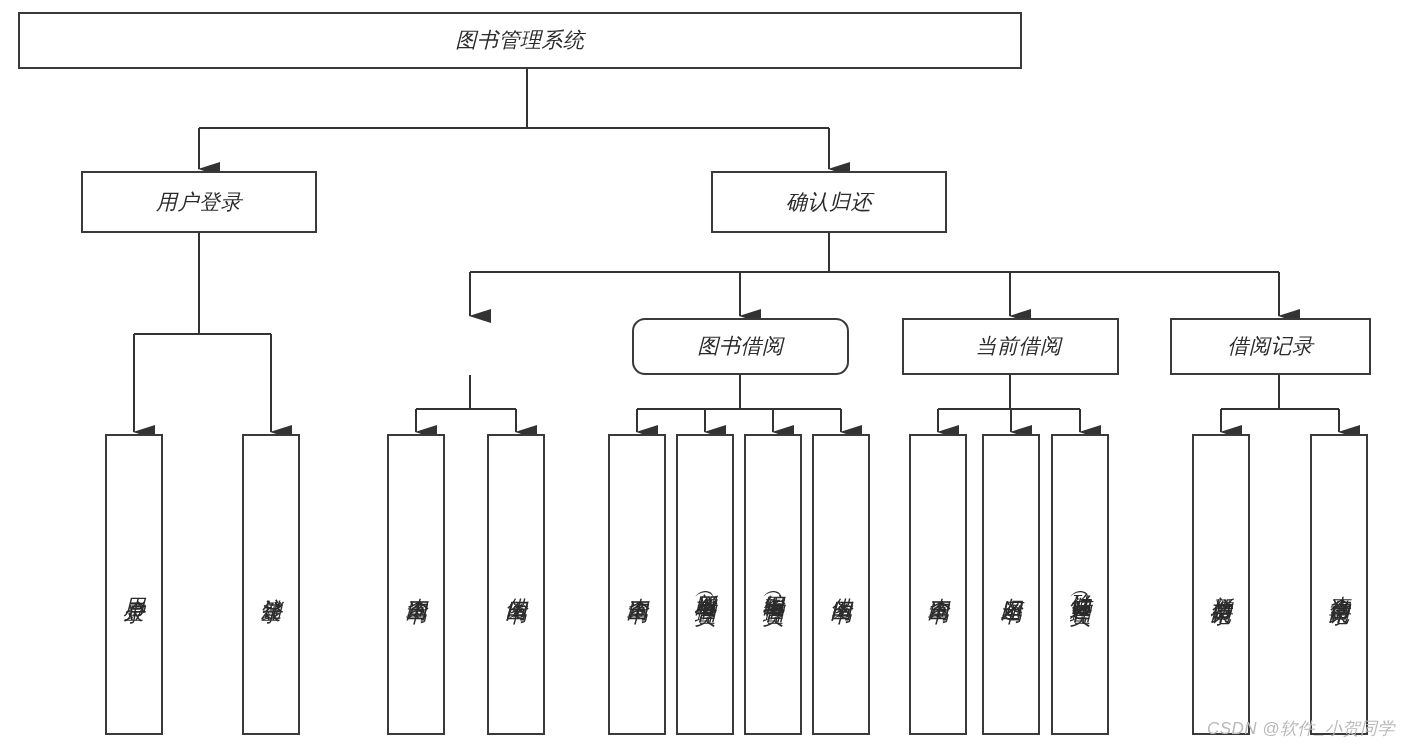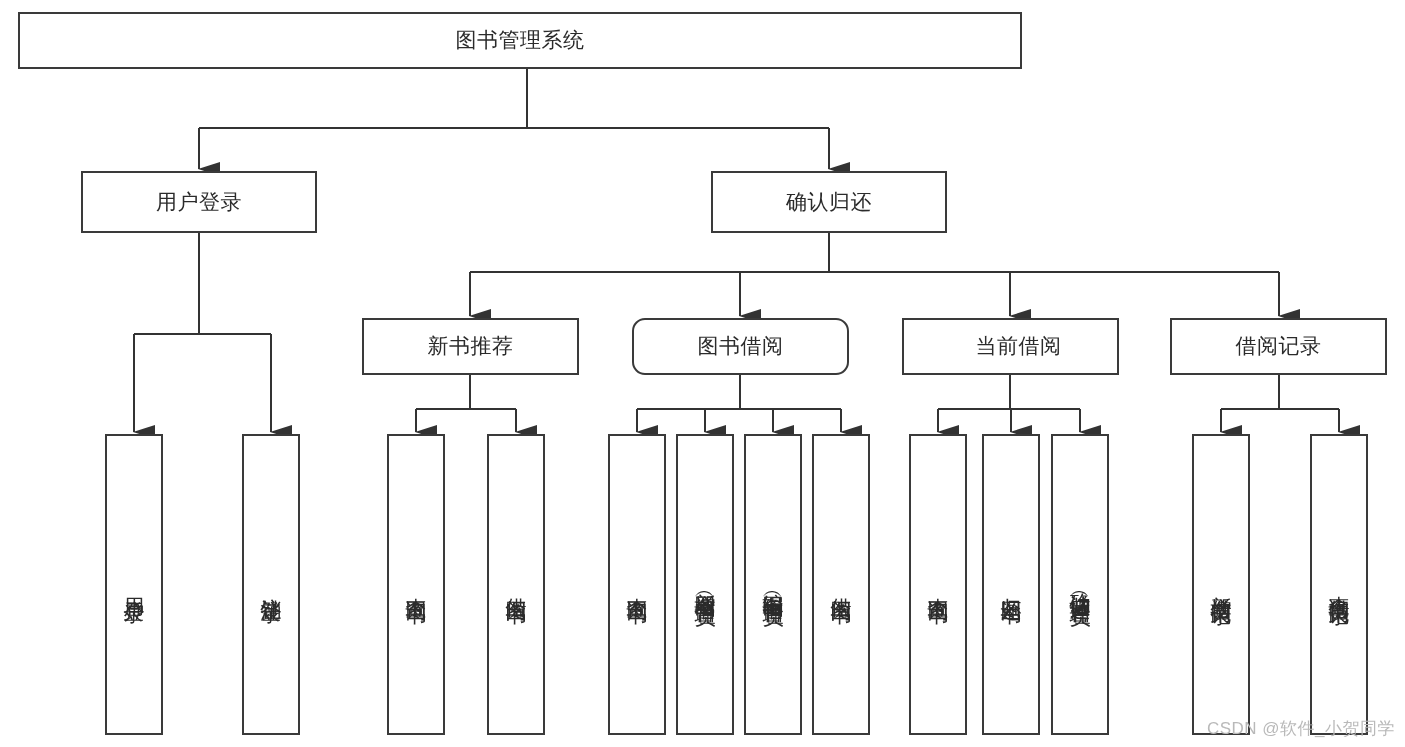--- a/index.html
+++ b/index.html
@@ -9,20 +9,21 @@
   }
   body {
     font-family: "Liberation Sans", "DejaVu Sans", sans-serif;
   }
   #diagram-root {
     position: relative;
     width: 1405px;
     height: 747px;
     background: #ffffff;
     overflow: hidden;
+    font-style: italic;
   }
   #edge-layer {
     position: absolute;
     left: 0;
     top: 0;
     width: 1405px;
     height: 747px;
   }
   .node {
     position: absolute;
@@ -123,30 +124,27 @@
     <span class="node-label">图书管理系统</span>
   </div>
 
   <div class="node h-node" style="left:81px; top:171px; width:236px; height:62px;">
     <span class="node-label">用户登录</span>
   </div>
   <div class="node h-node" style="left:711px; top:171px; width:236px; height:62px;">
     <span class="node-label">确认归还</span>
   </div>
 
-  <div class="node h-node" style="left:362px; top:318px; width:217px; height:57px;">
-    <span class="node-label">新书推荐</span>
-  </div>
   <div class="node h-node" style="left:632px; top:318px; width:217px; height:57px;border-radius:13px;">
     <span class="node-label">图书借阅</span>
   </div>
   <div class="node h-node" style="left:902px; top:318px; width:217px; height:57px;padding-left:16px;">
     <span class="node-label">当前借阅</span>
   </div>
-  <div class="node h-node" style="left:1170px; top:318px; width:217px; height:57px;">
+  <div class="node h-node" style="left:1170px; top:318px; width:201px; height:57px;">
     <span class="node-label">借阅记录</span>
   </div>
 
   <div class="node v-node" style="left:105px; top:434px; width:58px; height:301px;">
     <span class="node-label">用户登录</span>
   </div>
   <div class="node v-node" style="left:242px; top:434px; width:58px; height:301px;">
     <span class="node-label">注销登录</span>
   </div>
   <div class="node v-node" style="left:387px; top:434px; width:58px; height:301px;">

